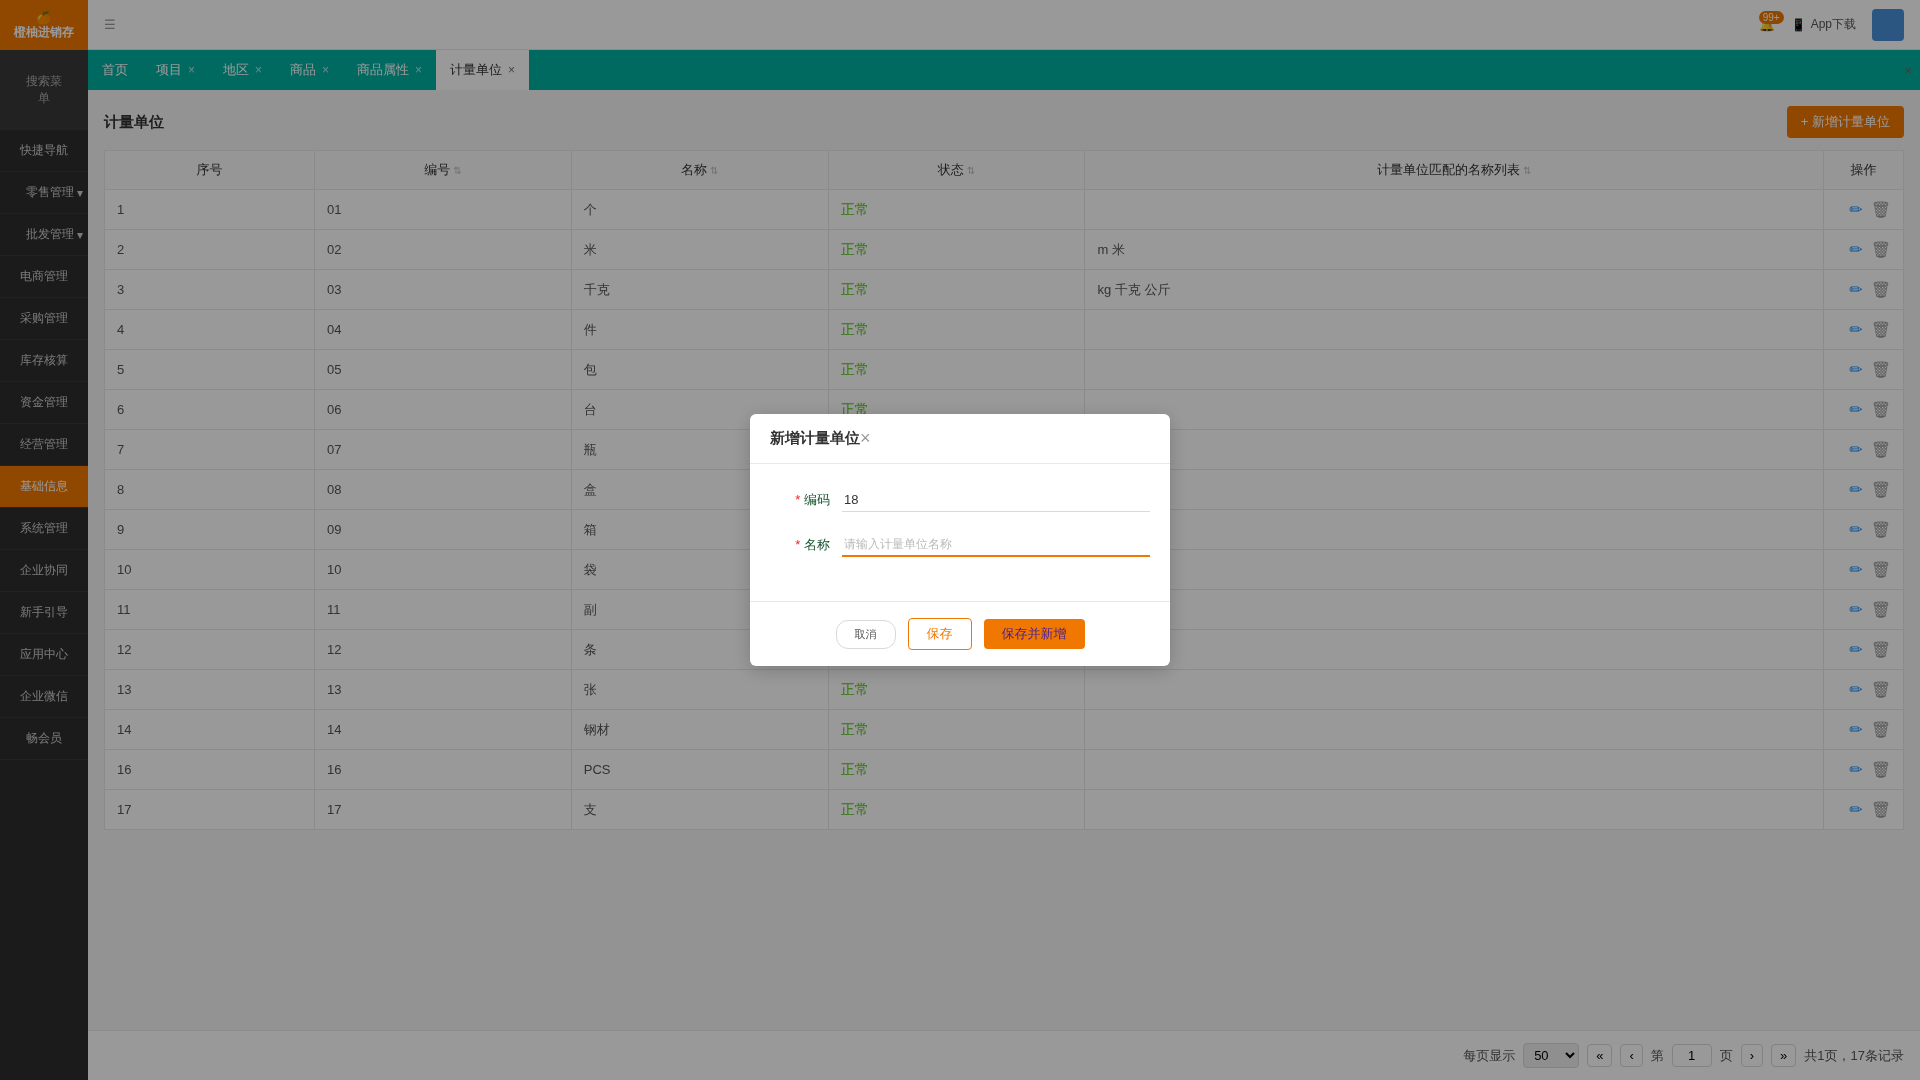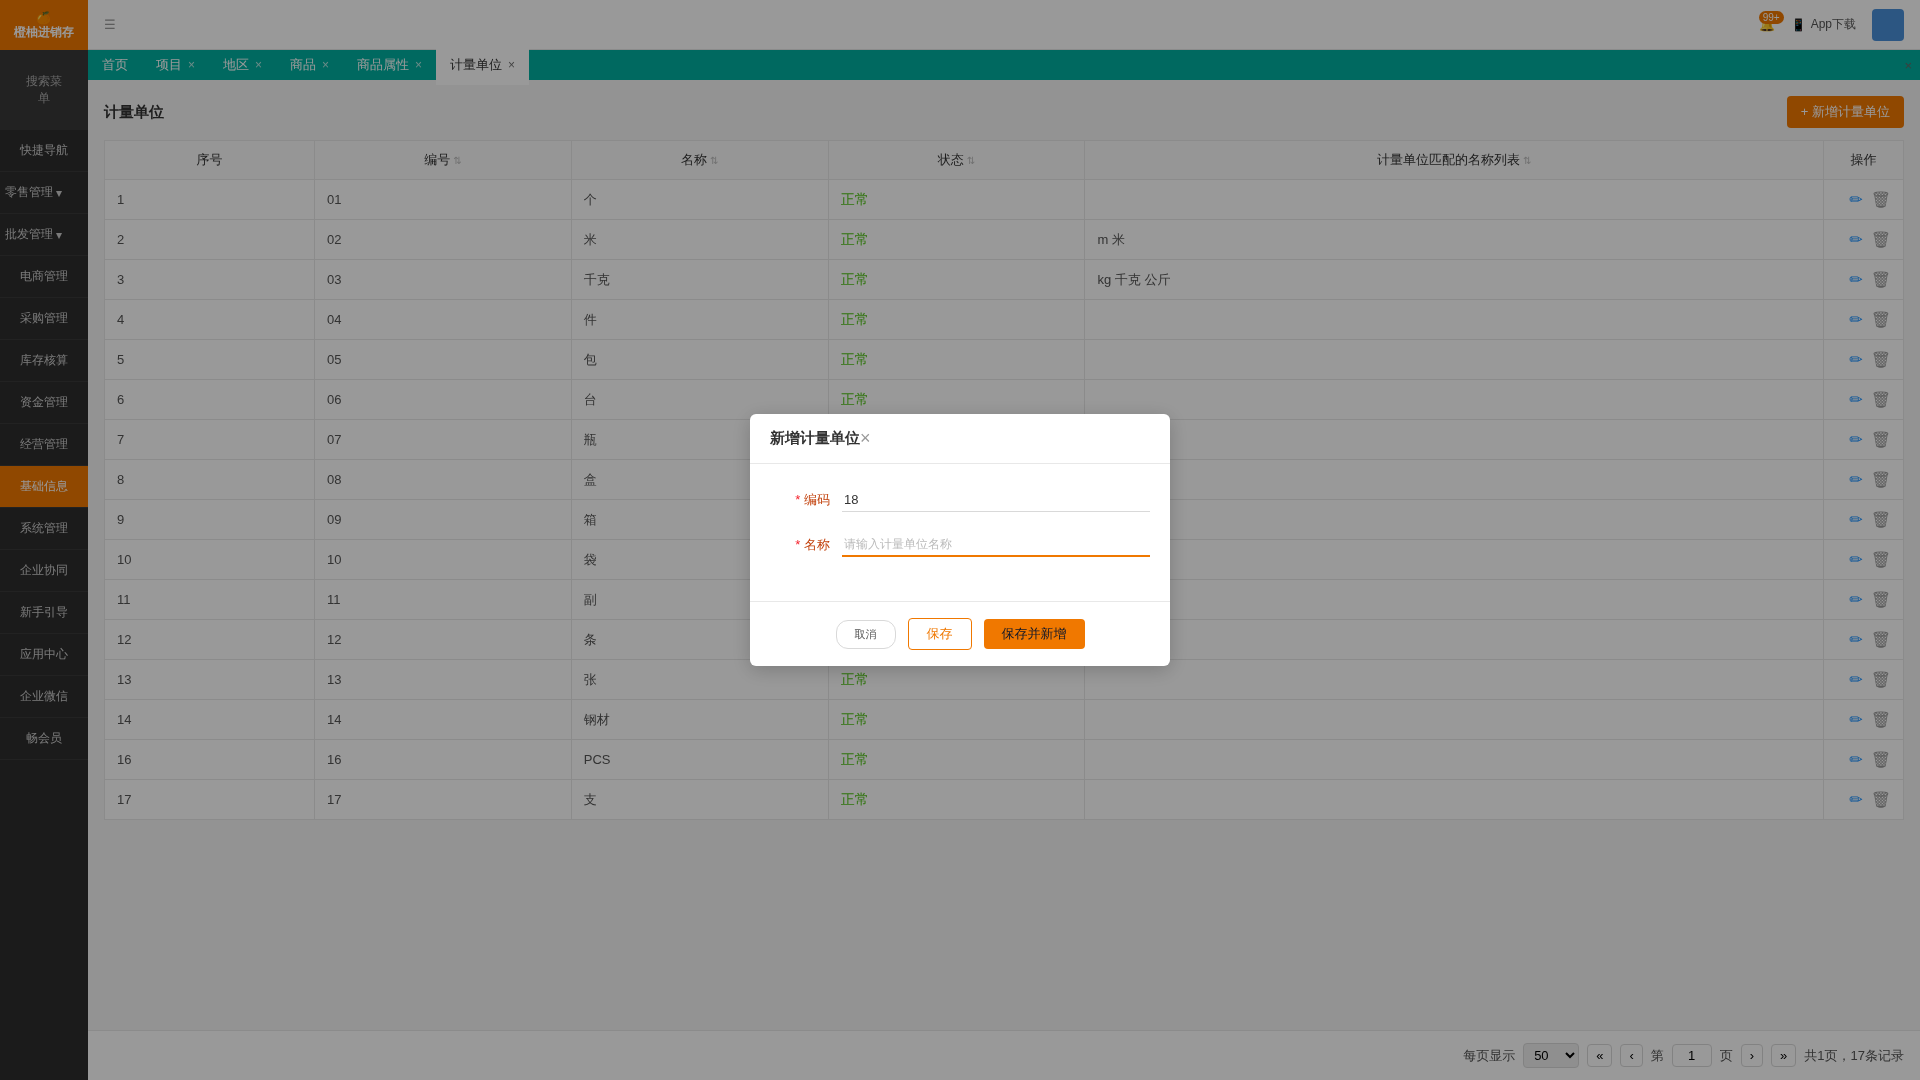--- a/index.html
+++ b/index.html
@@ -39,21 +39,21 @@
     }
     .sidebar-nav-item {
       color: #ccc;
       padding: 12px 5px;
       text-align: center;
       font-size: 12px;
       cursor: pointer;
       border-bottom: 1px solid #3a3a3a;
     }
     .sidebar-nav-item.active { background: #f07800; color: white; }
-    .sidebar-nav-item.has-arrow { display: flex; align-items: center; justify-content: flex-start; gap: 3px; }
+    .sidebar-nav-item.has-arrow { display: flex; align-items: center; justify-content: flex-end; gap: 3px; }
 
     
     .main-area {
       flex: 1;
       display: flex;
       flex-direction: column;
       overflow: hidden;
     }
 
     
@@ -85,21 +85,21 @@
     .app-download { color: #555; font-size: 12px; cursor: pointer; display: flex; align-items: center; gap: 4px; }
     .user-avatar { width: 32px; height: 32px; border-radius: 4px; background: #4a90d9; cursor: pointer; }
 
     
     .tabs-bar {
       background: #00b0a0;
       display: flex;
       align-items: center;
       padding: 0;
       flex-shrink: 0;
-      height: 30px;
+      height: 40px;
     }
     .tab {
       display: flex;
       align-items: center;
       padding: 0 14px;
       height: 40px;
       color: white;
       font-size: 13px;
       cursor: pointer;
       gap: 6px;
@@ -229,21 +229,21 @@
     .modal-body { padding: 24px 20px; }
     .form-row {
       display: flex;
       align-items: center;
       margin-bottom: 20px;
     }
     .form-label {
       width: 60px;
       text-align: right;
       margin-right: 12px;
-      color: #c2410c;
+      color: #14532d;
       font-size: 13px;
       flex-shrink: 0;
     }
     .form-label.required::before {
       content: '* ';
       color: #f5222d;
     }
     .form-input {
       flex: 1;
       border: none;
@@ -276,21 +276,21 @@
       border: 1px solid #f07800;
       background: white;
       color: #f07800;
       padding: 6px 18px;
       border-radius: 4px;
       cursor: pointer;
       font-size: 13px;
     }
     .btn-save-continue {
       background: #f07800;
-      color: #0f172a;
+      color: #4c1d95;
       border: none;
       padding: 6px 18px;
       border-radius: 4px;
       cursor: pointer;
       font-size: 13px;
     }
 
     .sort-icon { color: #bbb; font-size: 10px; margin-left: 3px; }
   </style>
 </head>

